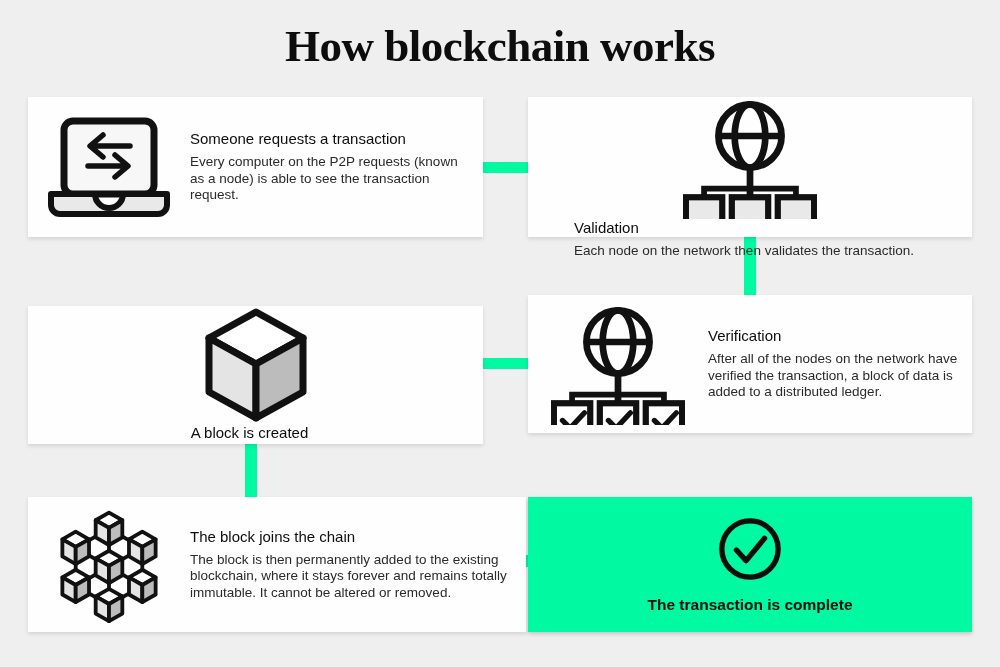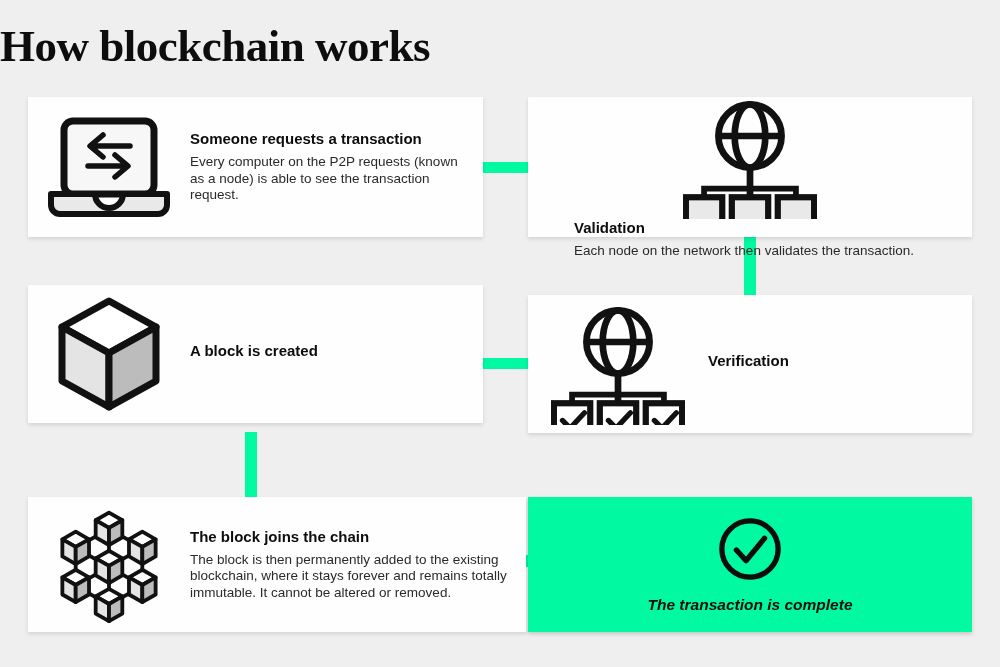--- a/index.html
+++ b/index.html
@@ -2,38 +2,38 @@
 <html><head>
 <meta charset="utf-8">
 <style>
   * { margin:0; padding:0; box-sizing:border-box; }
   html,body { width:1000px; height:667px; overflow:hidden; }
   body { font-family:"Liberation Sans", sans-serif; background:#EFEFEF; }
   .stage { position:relative; width:1000px; height:667px; background:#EFEFEF; }
 
   .main-title {
     position:absolute; top:20px; left:0; width:1000px;
-    text-align:left; font-family:"Liberation Serif", serif;
+    text-align:center; font-family:"Liberation Serif", serif;
     font-weight:700; font-size:45px; letter-spacing:-0.5px; color:#0d0d0d;
   }
 
   .card {
     position:absolute; background:#FEFEFE;
     box-shadow:0 2px 4px rgba(0,0,0,0.12);
     display:flex; align-items:center;
   }
   .icon-box { flex:none; width:162px; display:flex; justify-content:center; align-items:center; }
   .card-right .icon-box { width:180px; }
   .text-box { flex:1; padding-right:12px; }
-  .card-title { font-size:15px; font-weight:700; color:#0d0d0d; margin-bottom:7px; }
+  .card-title { font-size:15px; font-weight:400; color:#0d0d0d; margin-bottom:7px; }
   .card-body { font-size:13.5px; line-height:16.5px; color:#2a2a2a; }
 
   .card-complete {
     background:#00F9A1; box-shadow:0 2px 4px rgba(0,0,0,0.18);
-    display:flex; flex-direction:column; justify-content:center; align-items:center;font-style:italic;
+    display:flex; flex-direction:column; justify-content:center; align-items:center;
   }
   .complete-label { font-size:15.5px; font-weight:700; color:#0d0d0d; margin-top:14px; }
 
   .connector { position:absolute; background:#00F9A1; }
 
   svg { display:block; }
 </style>
 </head>
 <body>
 
@@ -74,21 +74,21 @@
         <rect x="51" y="104" width="38" height="37" fill="#E9E9E9" stroke="#111" stroke-width="6.5"></rect>
         <rect x="99" y="104" width="38" height="37" fill="#E9E9E9" stroke="#111" stroke-width="6.5"></rect>
       </svg>
     </div>
     <div class="text-box">
       <div class="card-title">Validation</div>
       <div class="card-body">Each node on the network then validates the transaction.</div>
     </div>
   </div>
 
-  <div class="card" style="left:28px;top:285px;width:455px;height:138px;">
+  <div class="card" style="left:28px;top:306px;width:455px;height:138px;flex-direction:column;">
     <div class="icon-box">
       <svg width="106" height="118" viewBox="0 0 106 118">
         <path d="M53 6 L100 32 L53 58 L6 32 Z" fill="#FFFFFF" stroke="#111" stroke-width="7" stroke-linejoin="round"></path>
         <path d="M6 32 L53 58 V112 L6 86 Z" fill="#E4E4E4" stroke="#111" stroke-width="7" stroke-linejoin="round"></path>
         <path d="M100 32 L53 58 V112 L100 86 Z" fill="#BCBCBC" stroke="#111" stroke-width="7" stroke-linejoin="round"></path>
       </svg>
     </div>
     <div class="text-box">
       <div class="card-title">A block is created</div>
     </div>
@@ -105,20 +105,21 @@
         <rect x="3" y="104" width="38" height="37" fill="#FFFFFF" stroke="#111" stroke-width="6.5"></rect>
         <rect x="51" y="104" width="38" height="37" fill="#FFFFFF" stroke="#111" stroke-width="6.5"></rect>
         <rect x="99" y="104" width="38" height="37" fill="#FFFFFF" stroke="#111" stroke-width="6.5"></rect>
         <path d="M12 122 l8 8 l15 -16" fill="none" stroke="#111" stroke-width="5.5" stroke-linecap="round" stroke-linejoin="round"></path>
         <path d="M60 122 l8 8 l15 -16" fill="none" stroke="#111" stroke-width="5.5" stroke-linecap="round" stroke-linejoin="round"></path>
         <path d="M108 122 l8 8 l15 -16" fill="none" stroke="#111" stroke-width="5.5" stroke-linecap="round" stroke-linejoin="round"></path>
       </svg>
     </div>
     <div class="text-box">
       <div class="card-title">Verification</div>
+      <div class="card-body">After all of the nodes on the network have verified the transaction, a block of data is added to a distributed ledger.</div>
     </div>
   </div>
 
   <div class="card" style="left:28px;top:497px;width:498px;height:135px;">
     <div class="icon-box">
       <svg width="116" height="118" viewBox="0 0 120 124">
         <defs>
           <g id="mcube" stroke="#111" stroke-width="4" stroke-linejoin="round">
             <path d="M0 -17 L14 -9 L0 -1 L-14 -9 Z" fill="#FFFFFF"></path>
             <path d="M-14 -9 L0 -1 V17 L-14 9 Z" fill="#E4E4E4"></path>

